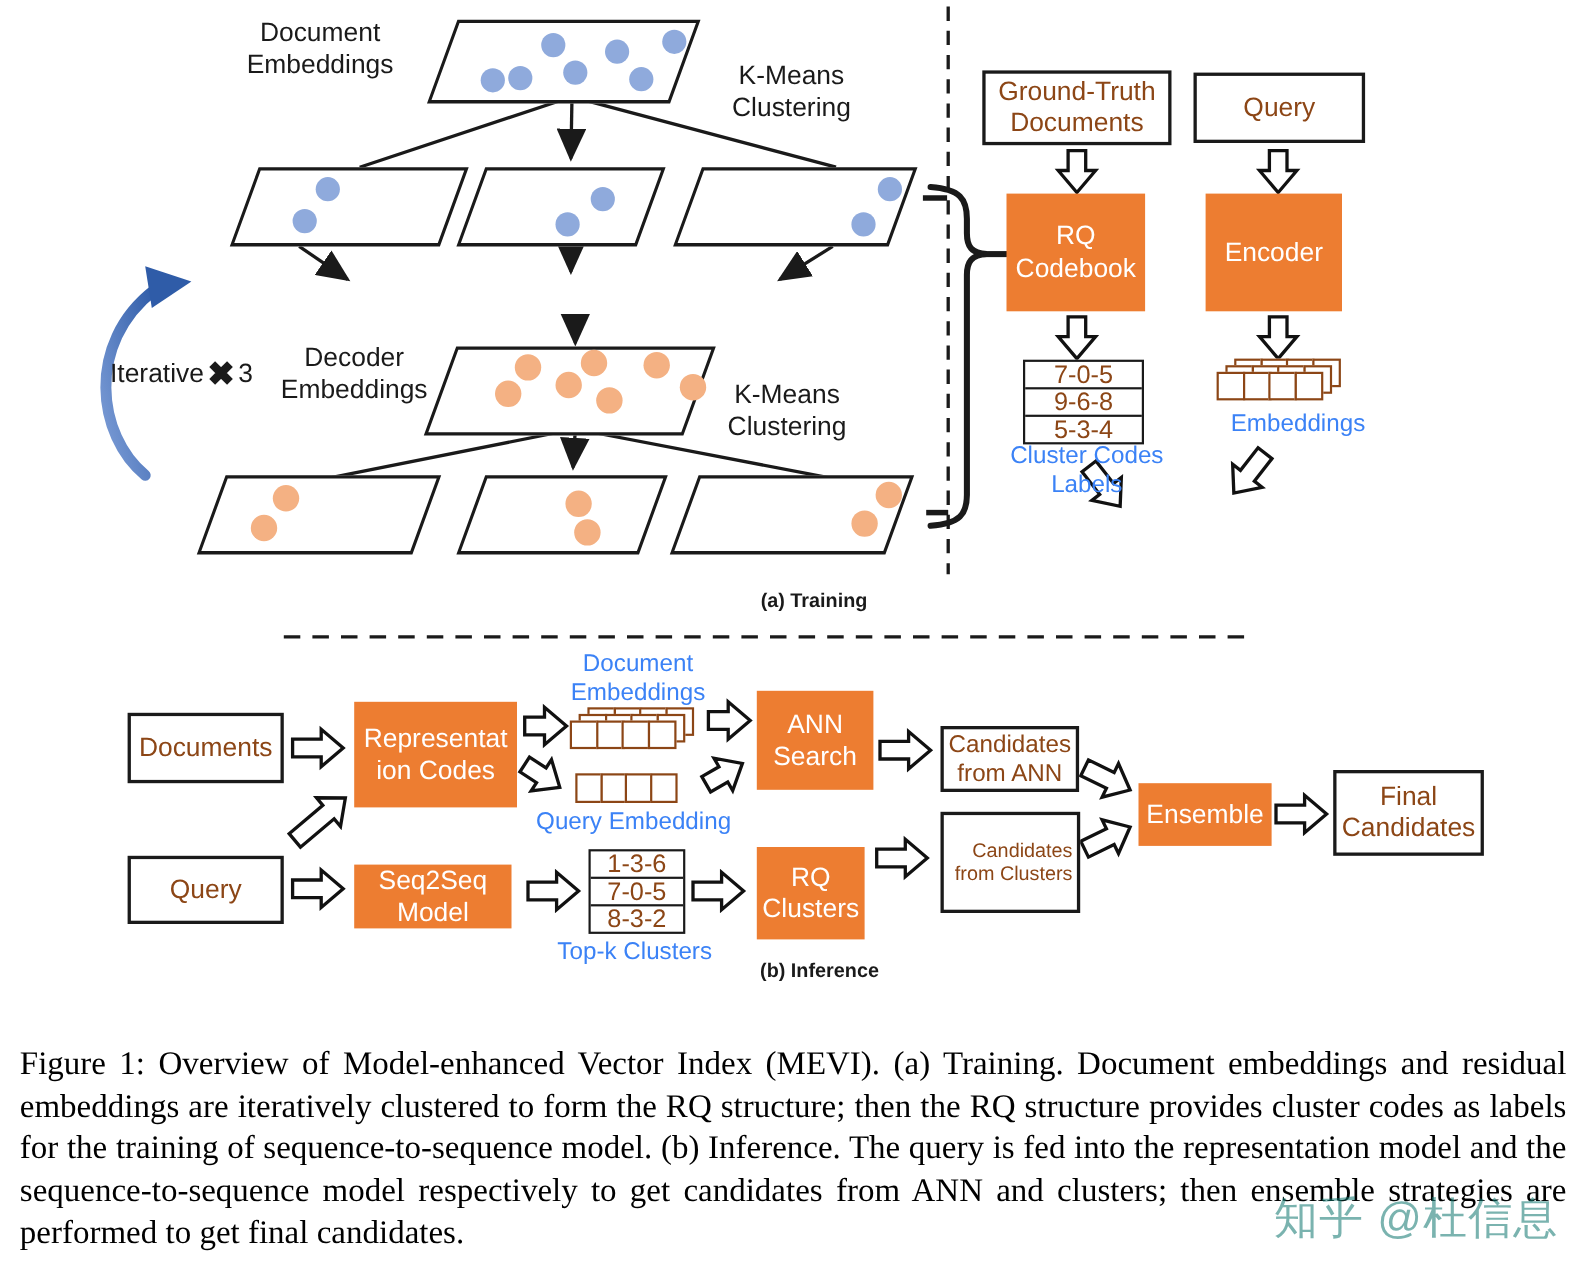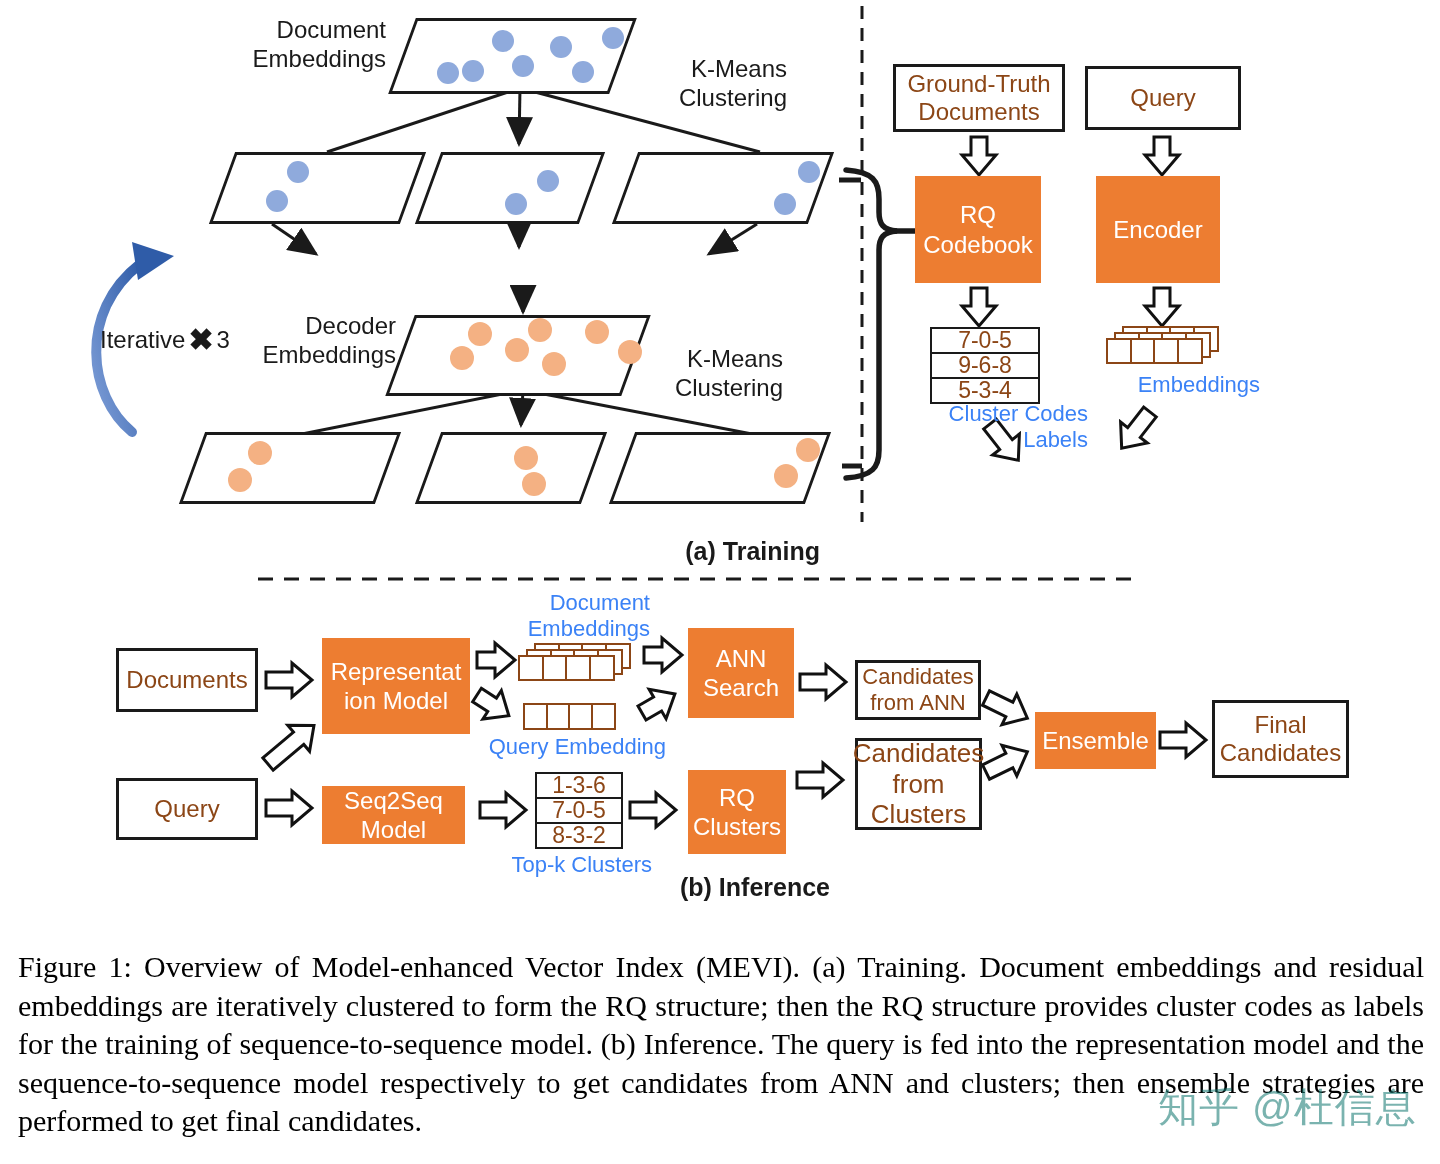--- a/index.html
+++ b/index.html
@@ -3,24 +3,24 @@
 <meta charset="utf-8">
 <style>
   html,body{margin:0;padding:0;background:#fff;}
   .screen{position:relative;width:1440px;height:1164px;background:#fff;overflow:hidden;
           font-family:"Liberation Sans",sans-serif;color:#1a1a1a;}
   svg.layer{position:absolute;left:0;top:0;pointer-events:none;}
   .para{position:absolute;border:3px solid #1a1a1a;background:#fff;transform:skewX(-20deg);}
   .dot{position:absolute;border-radius:50%;}
   .dot.blue{width:22px;height:22px;background:#8FAADC;}
   .dot.orange{width:24px;height:24px;background:#F4B183;}
-  .lbl{position:absolute;text-align:right;font-size:24px;line-height:1.2;color:#1a1a1a;}
+  .lbl{position:absolute;text-align:center;font-size:24px;line-height:1.2;color:#1a1a1a;}
   .brown{color:#3b82f6;}
   .sm{font-size:22px;}
-  .boldlbl{font-weight:bold;font-size:25px;}
+  .boldlbl{font-weight:bold;font-size:18px;}
   .wbox{position:absolute;border:3px solid #1a1a1a;background:#fff;color:#8C4616;
         display:flex;align-items:center;justify-content:center;text-align:center;
         font-size:24px;line-height:1.18;padding:0 4px;box-sizing:border-box;}
   .obox{position:absolute;background:#ED7D31;color:#fff;display:flex;align-items:center;
         justify-content:center;text-align:center;font-size:24px;line-height:1.22;
         padding:0 6px;box-sizing:border-box;}
   .breakword{overflow-wrap:anywhere;}
   .ybox{position:absolute;background:#FFE699;border-radius:9px;display:flex;align-items:center;
         justify-content:center;font-size:22px;font-weight:600;color:#111;}
   .code-table{position:absolute;border:2px solid #1a1a1a;background:#fff;box-sizing:border-box;}
@@ -222,21 +222,21 @@
         <div class="cell"></div>
     </div>
   </div>
   <div class="lbl sm brown" style="left:1100px;top:372px;width:160px;">Embeddings</div>
 
 
   <div class="wbox" style="left:116px;top:648px;width:142px;height:64px;">
     <span>Documents</span>
   </div>
   <div class="obox breakword" style="left:322px;top:638px;width:148px;height:96px;">
-    <span>Representation Model</span>
+    <span>Representation Codes</span>
   </div>
 
   <div class="lbl sm brown" style="left:510px;top:590px;width:140px;">Document Embeddings</div>
   <div class="deck" style="left:518px;top:655px;width:130px;height:40px;">
     <div class="cellrow" style="left:16px;top:-12px;">
       <div class="cell"></div>
         <div class="cell"></div>
         <div class="cell"></div>
         <div class="cell"></div>
     </div>
@@ -279,21 +279,21 @@
   <div class="code-table" style="left:535px;top:772px;width:88px;">
     <div class="code-row">1-3-6</div>
     <div class="code-row">7-0-5</div>
     <div class="code-row">8-3-2</div>
   </div>
   <div class="lbl sm brown" style="left:502px;top:852px;width:150px;">Top-k Clusters</div>
 
   <div class="obox" style="left:688px;top:770px;width:98px;height:84px;">
     <span>RQ Clusters</span>
   </div>
-  <div class="wbox" style="left:855px;top:738px;width:127px;height:92px;font-size:26px;">
+  <div class="wbox" style="left:855px;top:738px;width:127px;height:92px;font-size:18px;text-align:right;">
     <span>Candidates from Clusters</span>
   </div>
 
   <div class="obox" style="left:1035px;top:712px;width:121px;height:57px;">
     <span>Ensemble</span>
   </div>
   <div class="wbox" style="left:1212px;top:700px;width:137px;height:78px;">
     <span>Final Candidates</span>
   </div>
 

